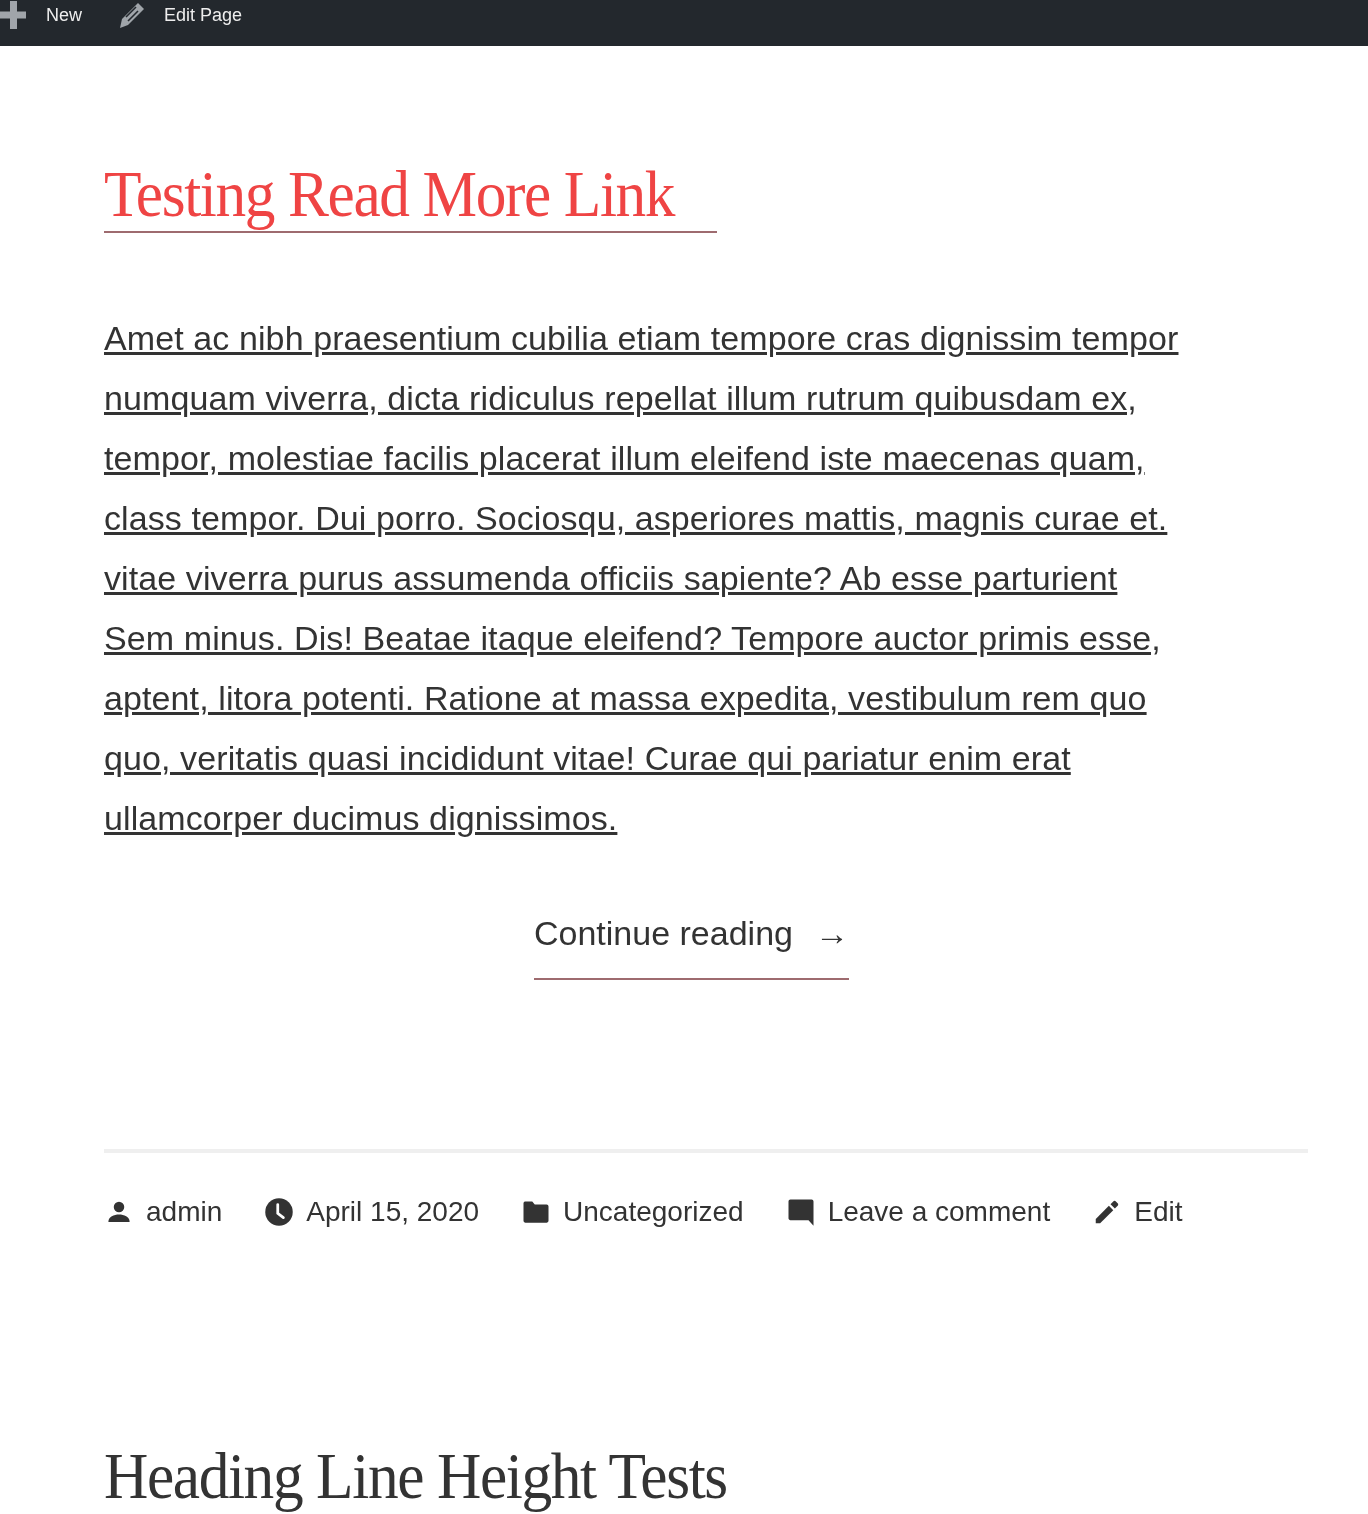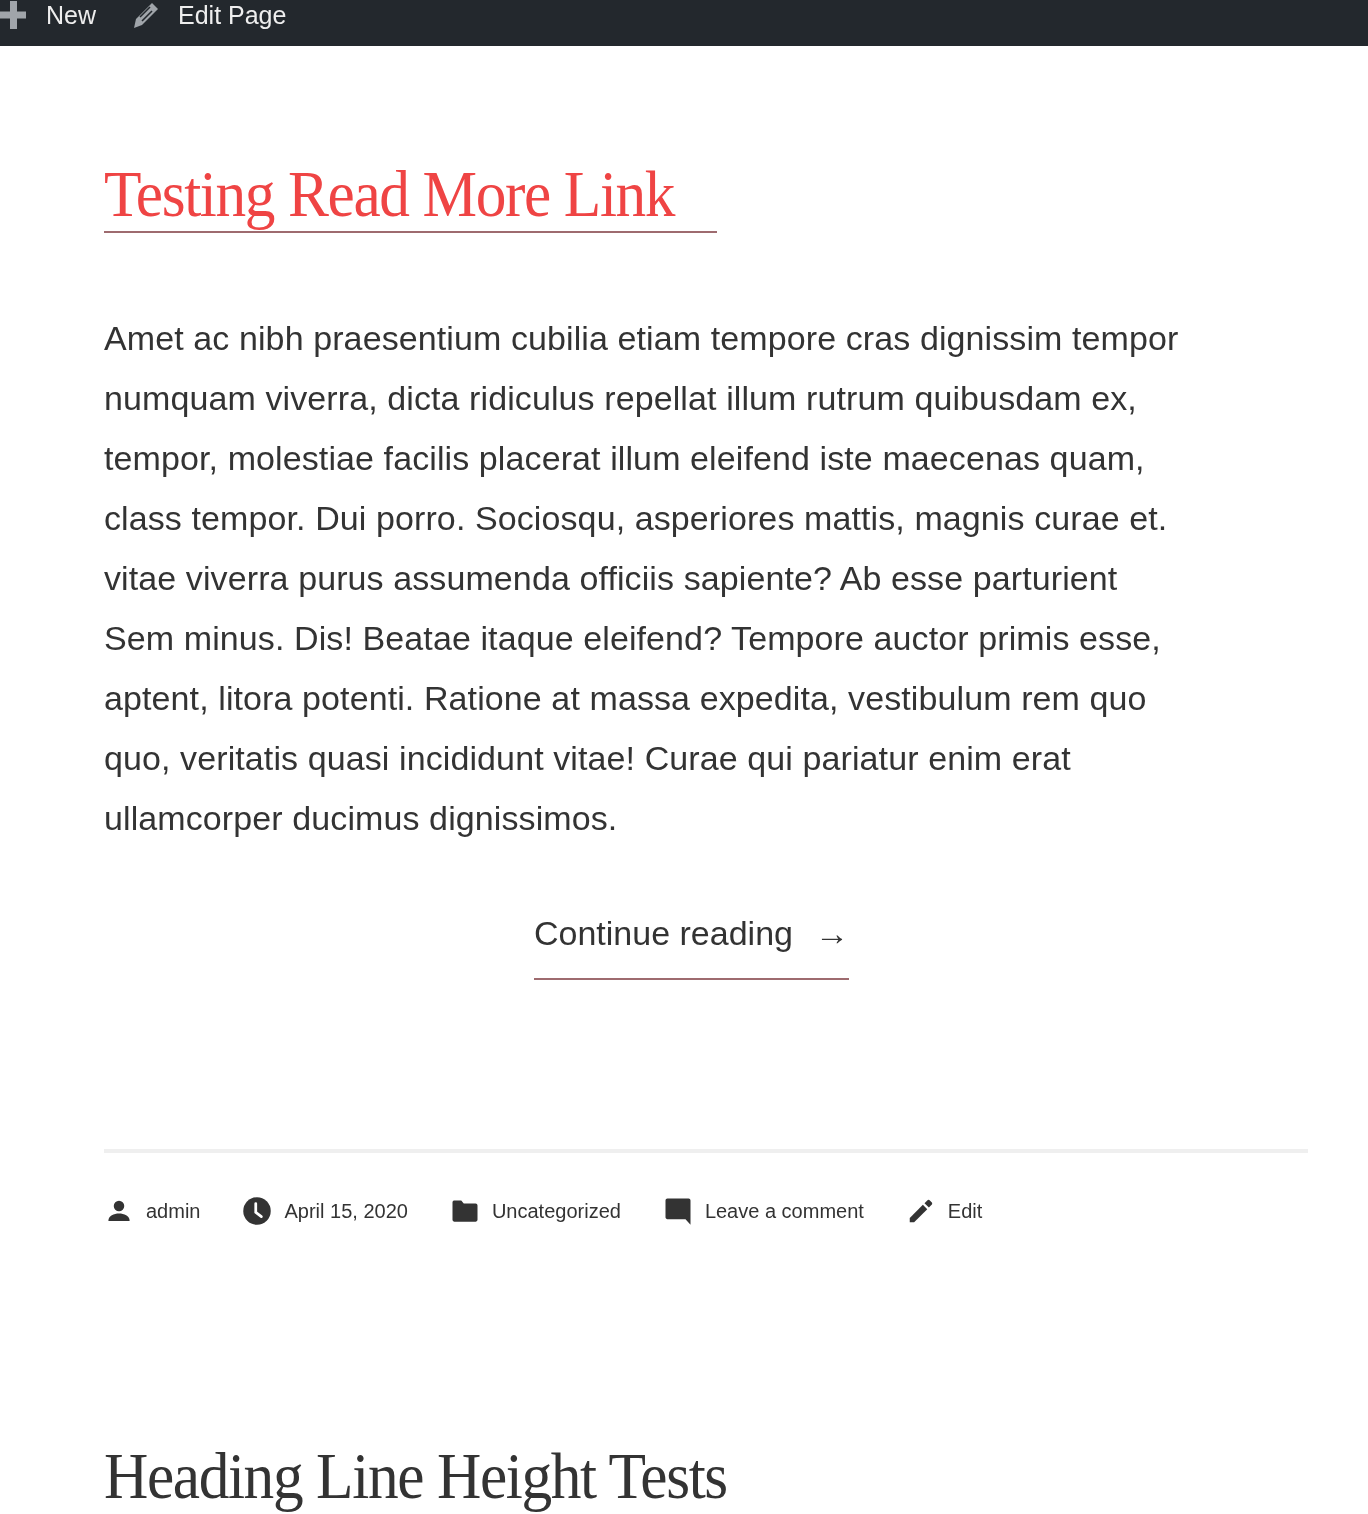--- a/index.html
+++ b/index.html
@@ -2,57 +2,57 @@
 <html><head>
   <meta charset="utf-8">
   <style>
     * { box-sizing: border-box; margin: 0; padding: 0; }
     html, body { width: 1368px; height: 1514px; overflow: hidden; background: #ffffff; }
     body { font-family: "DejaVu Sans", "Liberation Sans", sans-serif; color: #333333; position: relative; }
 
     .admin-bar {
       position: absolute; left: 0; top: 0; width: 1368px; height: 46px;
       background: #23282d; display: flex; align-items: flex-start;
-      font-family: "Liberation Sans", sans-serif; font-size: 25px; color: #eeeeee;
+      font-family: "Liberation Sans", sans-serif; font-size: 18px; color: #eeeeee;
     }
     .admin-bar .ab-item { display: flex; align-items: center; height: 30px; margin-top: 0px; cursor: pointer; }
     .admin-bar .ab-new { margin-left: 0; }
     .admin-bar .ab-new .label { margin-left: 18px; }
     .admin-bar .ab-edit { margin-left: 36px; }
     .admin-bar .ab-edit .label { margin-left: 18px; }
     .ab-icon { display: inline-block; width: 28px; height: 28px; }
 
     .entry-title {
       font-family: "DejaVu Serif", "Liberation Serif", serif;
       font-weight: normal; font-size: 62px; letter-spacing: -1.5px;
       color: #333333; line-height: 1.1;
     }
     .entry-title a { color: #ef4444; text-decoration: none; border-bottom: 2px solid #9e6b6f; display: inline-block; padding-bottom: 0px; }
 
     .title1 { position: absolute; top: 158px; left: 104px; }
     .title1 .t { font-family: "Liberation Serif", serif; font-size: 66px; transform: scaleX(0.93); transform-origin: left; display:inline-block; }
 
     .entry-content {
       position: absolute; top: 308px; left: 104px; width: 1204px;
-      font-family: "Liberation Sans", sans-serif; font-size: 34px; line-height: 60px; color: #333333;
+      font-family: "Liberation Sans", sans-serif; font-size: 34px; line-height: 60px; color: #333333; text-decoration: underline;
     }
     .entry-content .line { display: block; white-space: nowrap; letter-spacing: 0.1px; }
 
     .more-link-wrap { position: absolute; top: 908px; left: 534px; }
     .more-link {
       font-family: "Liberation Sans", sans-serif; font-size: 34px; color: #333333; text-decoration: none;
       display: inline-block; border-bottom: 2px solid #9e6b6f; padding-bottom: 20px; line-height: 50px;
     }
     .more-link .arrow { margin-left: 22px; }
 
     .divider { position: absolute; top: 1149px; left: 104px; width: 1204px; height: 4px; background: #efefef; }
 
     .entry-footer {
       position: absolute; top: 1196px; left: 104px; display: flex; align-items: flex-end;
-      font-family: "Liberation Sans", sans-serif; font-size: 20px; color: #333333;
+      font-family: "Liberation Sans", sans-serif; font-size: 28px; color: #333333;
     }
     .meta-item { display: flex; align-items: center; margin-right: 42px; }
     .meta-item svg { width: 30px; height: 30px; margin-right: 12px; fill: #333333; }
     .meta-item a { color: #333333; text-decoration: none; }
 
     .title2 { position: absolute; top: 1440px; left: 104px; }
     .title2 .t { font-family: "Liberation Serif", serif; font-size: 66px; transform: scaleX(0.93); transform-origin: left; display:inline-block; color:#333; }
   </style>
 </head>
 <body>

